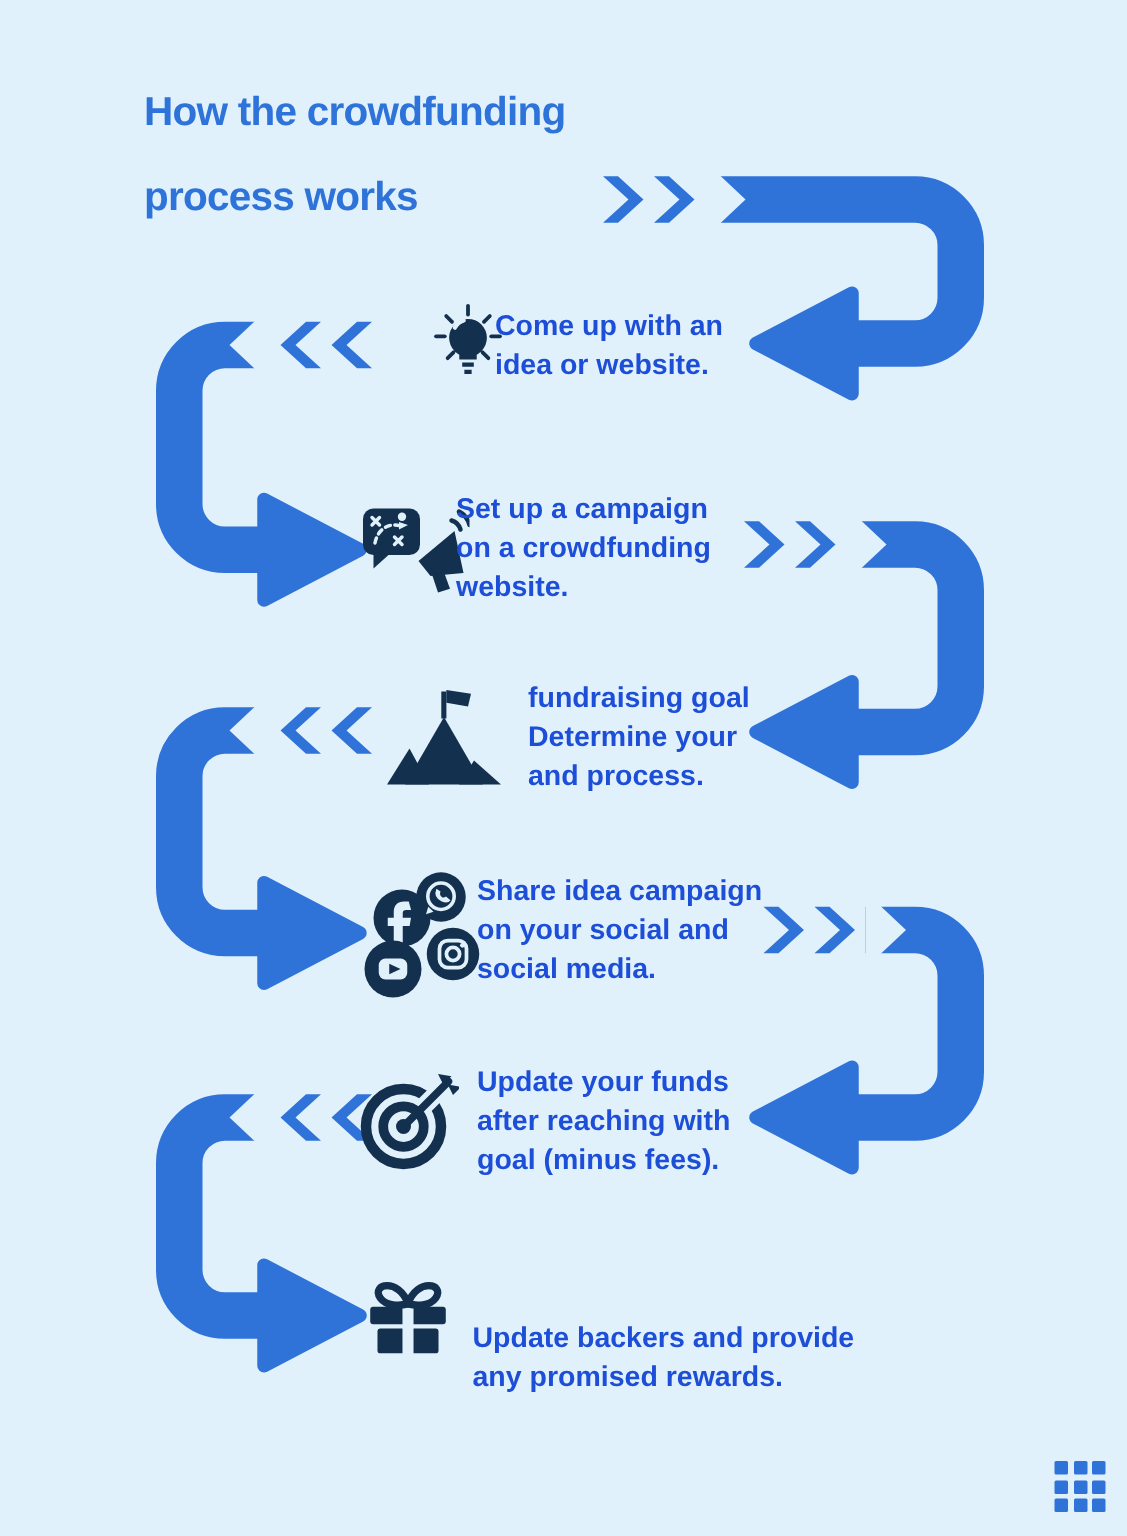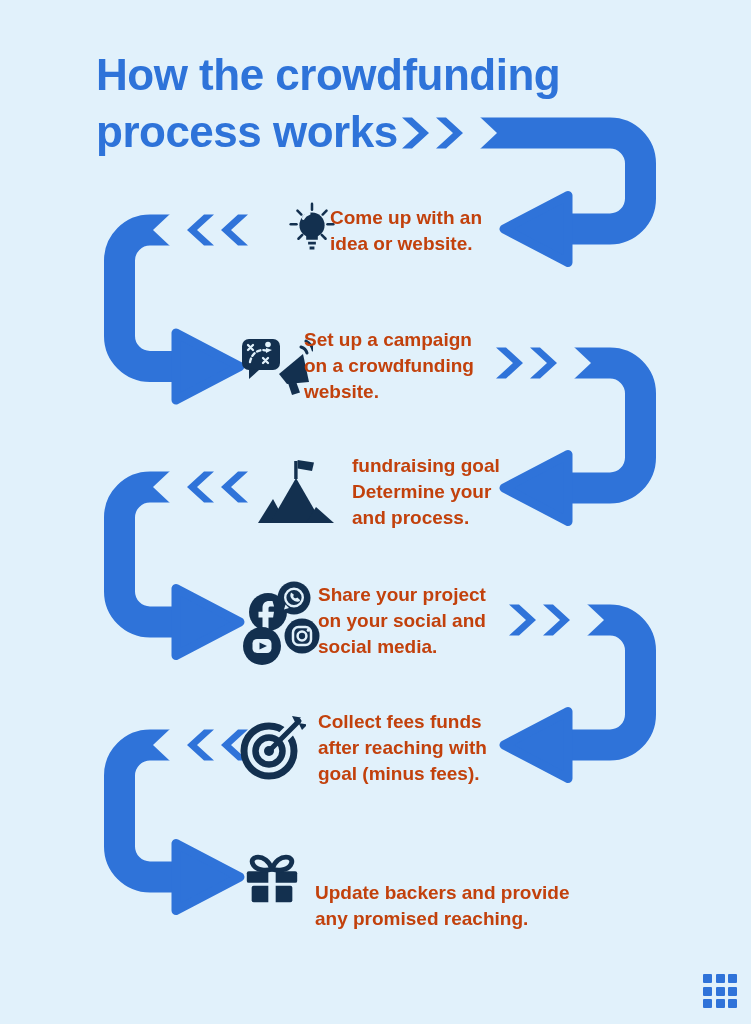--- a/index.html
+++ b/index.html
@@ -6,26 +6,26 @@
   body{
     width:751px;height:1024px;
     background:#e1f1fb;
     font-family:"Liberation Sans","DejaVu Sans",sans-serif;
     position:relative;overflow:hidden;
   }
   .canvas{position:absolute;inset:0;width:751px;height:1024px;}
   svg.flow{position:absolute;left:0;top:0;z-index:1;}
   .title{
     position:absolute;left:96px;top:46px;z-index:3;
-    color:#2e73d9;font-size:44px;font-weight:bold;
+    color:#2e73d9;font-size:27px;font-weight:bold;
     line-height:57px;letter-spacing:-0.5px;white-space:nowrap;
   }
   .step-text{
     position:absolute;z-index:3;transform:translateY(-50%);
-    color:#c2410c;font-size:19px;font-weight:bold;line-height:26px;white-space:nowrap;
+    color:#1d4ed8;font-size:19px;font-weight:bold;line-height:26px;white-space:nowrap;
   }
   .step-icon{position:absolute;z-index:3;}
   .logo{
     position:absolute;left:703px;top:974px;z-index:3;
     display:grid;grid-template-columns:repeat(3,9px);grid-auto-rows:9px;gap:3.5px;
   }
   .logo span{background:#2f73d9;display:block;border-radius:1px;}
 </style>
 </head>
 <body>
@@ -162,51 +162,51 @@
       <circle cx="61" cy="59" r="17.5"></circle>
       <rect x="52" y="50" width="18" height="18" rx="5.5" fill="none" stroke="#e1f1fb" stroke-width="2.5"></rect>
       <circle cx="61" cy="59" r="4.4" fill="none" stroke="#e1f1fb" stroke-width="2.5"></circle>
       <circle cx="67.3" cy="53.2" r="1.6" fill="#e1f1fb"></circle>
       <circle cx="21" cy="69" r="19"></circle>
       <rect x="11.5" y="62" width="19" height="14" rx="4.5" fill="#e1f1fb"></rect>
       <path d="M18.5,65.5 L26,69 L18.5,72.5 Z"></path>
     </g>
   </svg>
   <div class="step-text" style="left:318px;top:621px">
-    <div>Share your project</div>
+    <div>Share idea campaign</div>
     <div>on your social and</div>
     <div>social media.</div>
   </div>
 
   <svg class="step-icon" style="left:238px;top:714px" width="68" height="68" viewBox="0 0 68 68">
     <circle cx="31" cy="37" r="25" fill="none" stroke="#13304f" stroke-width="7"></circle>
     <line x1="62" y1="6" x2="40" y2="28" stroke="#e1f1fb" stroke-width="12" stroke-linecap="round"></line>
     <circle cx="31" cy="37" r="13.5" fill="none" stroke="#13304f" stroke-width="6.5"></circle>
     <circle cx="31" cy="37" r="5" fill="#13304f"></circle>
     <line x1="61" y1="7" x2="32" y2="36" stroke="#13304f" stroke-width="5" stroke-linecap="round"></line>
     <path d="M54,2 l9,1.5 l-5.5,5.5 z M60.5,9 l9,1.5 l-5.5,5.5 z" fill="#13304f"></path>
   </svg>
   <div class="step-text" style="left:318px;top:748px">
-    <div>Collect fees funds</div>
+    <div>Update your funds</div>
     <div>after reaching with</div>
     <div>goal (minus fees).</div>
   </div>
 
   <svg class="step-icon" style="left:241px;top:846px" width="62" height="62" viewBox="0 0 64 64">
     <g fill="#13304f">
       <rect x="6" y="26" width="52" height="12" rx="2"></rect>
       <rect x="11" y="41" width="42" height="17" rx="2"></rect>
       <rect x="28.2" y="24" width="7.6" height="35" fill="#e1f1fb"></rect>
       <path d="M32,24 C26,6 6,10 13,20 C17,25.5 26,25.5 32,24 Z" fill="none" stroke="#13304f" stroke-width="5"></path>
       <path d="M32,24 C38,6 58,10 51,20 C47,25.5 38,25.5 32,24 Z" fill="none" stroke="#13304f" stroke-width="5"></path>
     </g>
   </svg>
   <div class="step-text" style="left:315px;top:906px">
     <div>Update backers and provide</div>
-    <div>any promised reaching.</div>
+    <div>any promised rewards.</div>
   </div>
 
   <div class="logo">
     <span></span>
       <span></span>
       <span></span>
     <span></span>
       <span></span>
       <span></span>
     <span></span>

